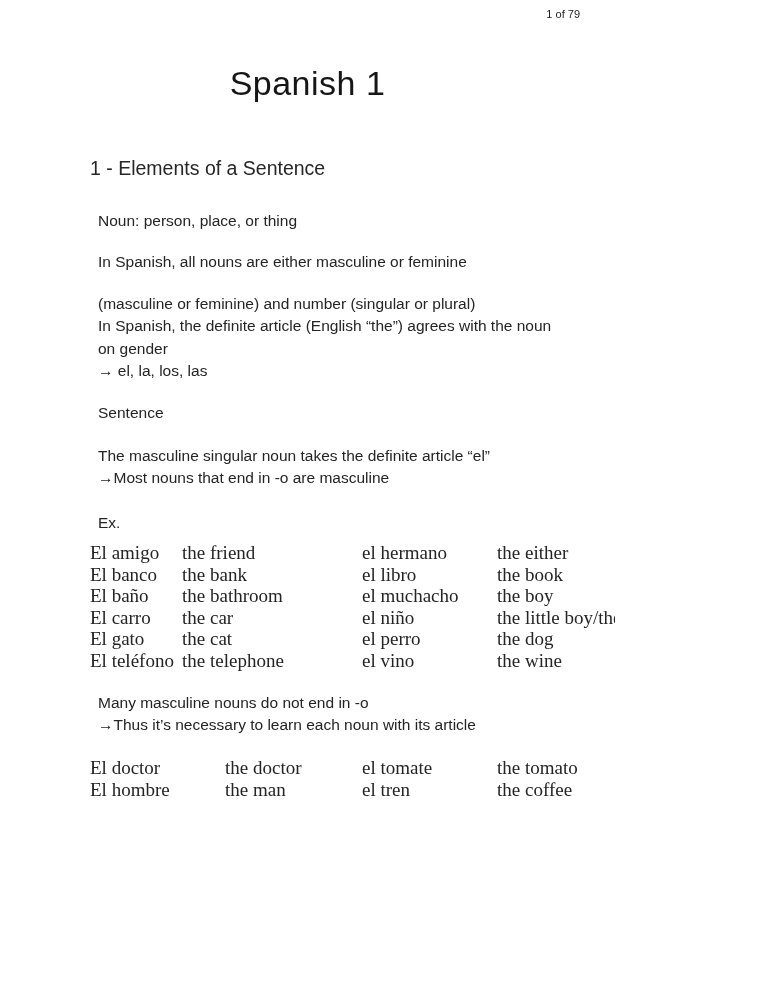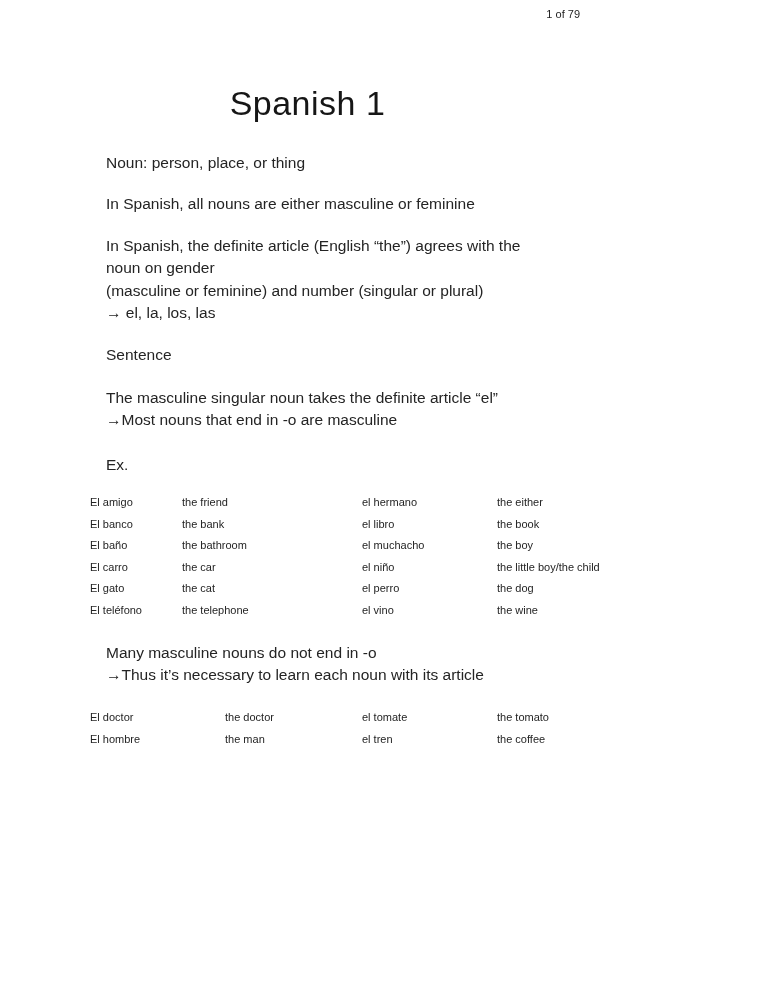--- a/index.html
+++ b/index.html
@@ -7,59 +7,60 @@
     width:768px; height:994px; background:#ffffff;
     font-family:"Liberation Sans", sans-serif;
     color:#242424;
     -webkit-font-smoothing:antialiased;
   }
   .page { position:relative; width:615px; height:994px; overflow:hidden; background:#ffffff; }
   .pageno {
     position:absolute; top:8px; right:35px;
     font-size:11px; line-height:13px; color:#1f1f1f;
   }
-  .doc { padding:84px 48px 0 90px; }
+  .doc { padding:64px 48px 0 90px; }
   h1.title {
     margin:0; font-size:34px; font-weight:400; line-height:38px;
     text-align:center; color:#161616; letter-spacing:0.5px;
     
     margin-left:-42px;
   }
   h2.heading {
     margin:54px 0 0; font-size:19.5px; font-weight:400; line-height:24px; color:#262626;
   }
-  p { margin:16px; font-size:15.5px; line-height:22.4px; color:#242424; }
+  p { margin:8px; font-size:15.5px; line-height:22.4px; color:#242424; }
   .mt-first { margin-top:30px; }
   .mt { margin-top:19px; }
   .mt20 { margin-top:20px; }
   .mt21 { margin-top:21px; }
   .mt22 { margin-top:22px; }
   .line { display:block; }
-  .vocab { font-size:11px; }
+  .vocab { font-size:19px;font-family:Liberation Serif, serif; }
   .vocab .vrow { display:grid; line-height:21.6px; }
   .vocab.t1 .vrow { grid-template-columns:92px 180px 135px 1fr; }
   .vocab.t2 .vrow { grid-template-columns:135px 137px 135px 1fr; }
   .vocab .cell { white-space:nowrap; }
 </style>
 </head>
 <body>
 
 <div class="page">
   <div class="pageno">1 of 79</div>
 
   <div class="doc">
     <h1 class="title">Spanish 1</h1>
+    <h2 class="heading">1 - Elements of a Sentence</h2>
 
     <p class="mt-first">Noun: person, place, or thing</p>
 
     <p class="mt">In Spanish, all nouns are either masculine or feminine</p>
 
     <p class="mt">
+      <span class="line">(masculine or feminine) and number (singular or plural)</span>
       <span class="line">In Spanish, the definite article (English “the”) agrees with the noun on gender</span>
-      <span class="line">(masculine or feminine) and number (singular or plural)</span>
       <span class="line">→ el, la, los, las</span>
     </p>
 
 
     <p class="mt20">Sentence</p>
 
     <p class="mt20">
       <span class="line">The masculine singular noun takes the definite article “el”</span>
       <span class="line">→Most nouns that end in -o are masculine</span>
     </p>

